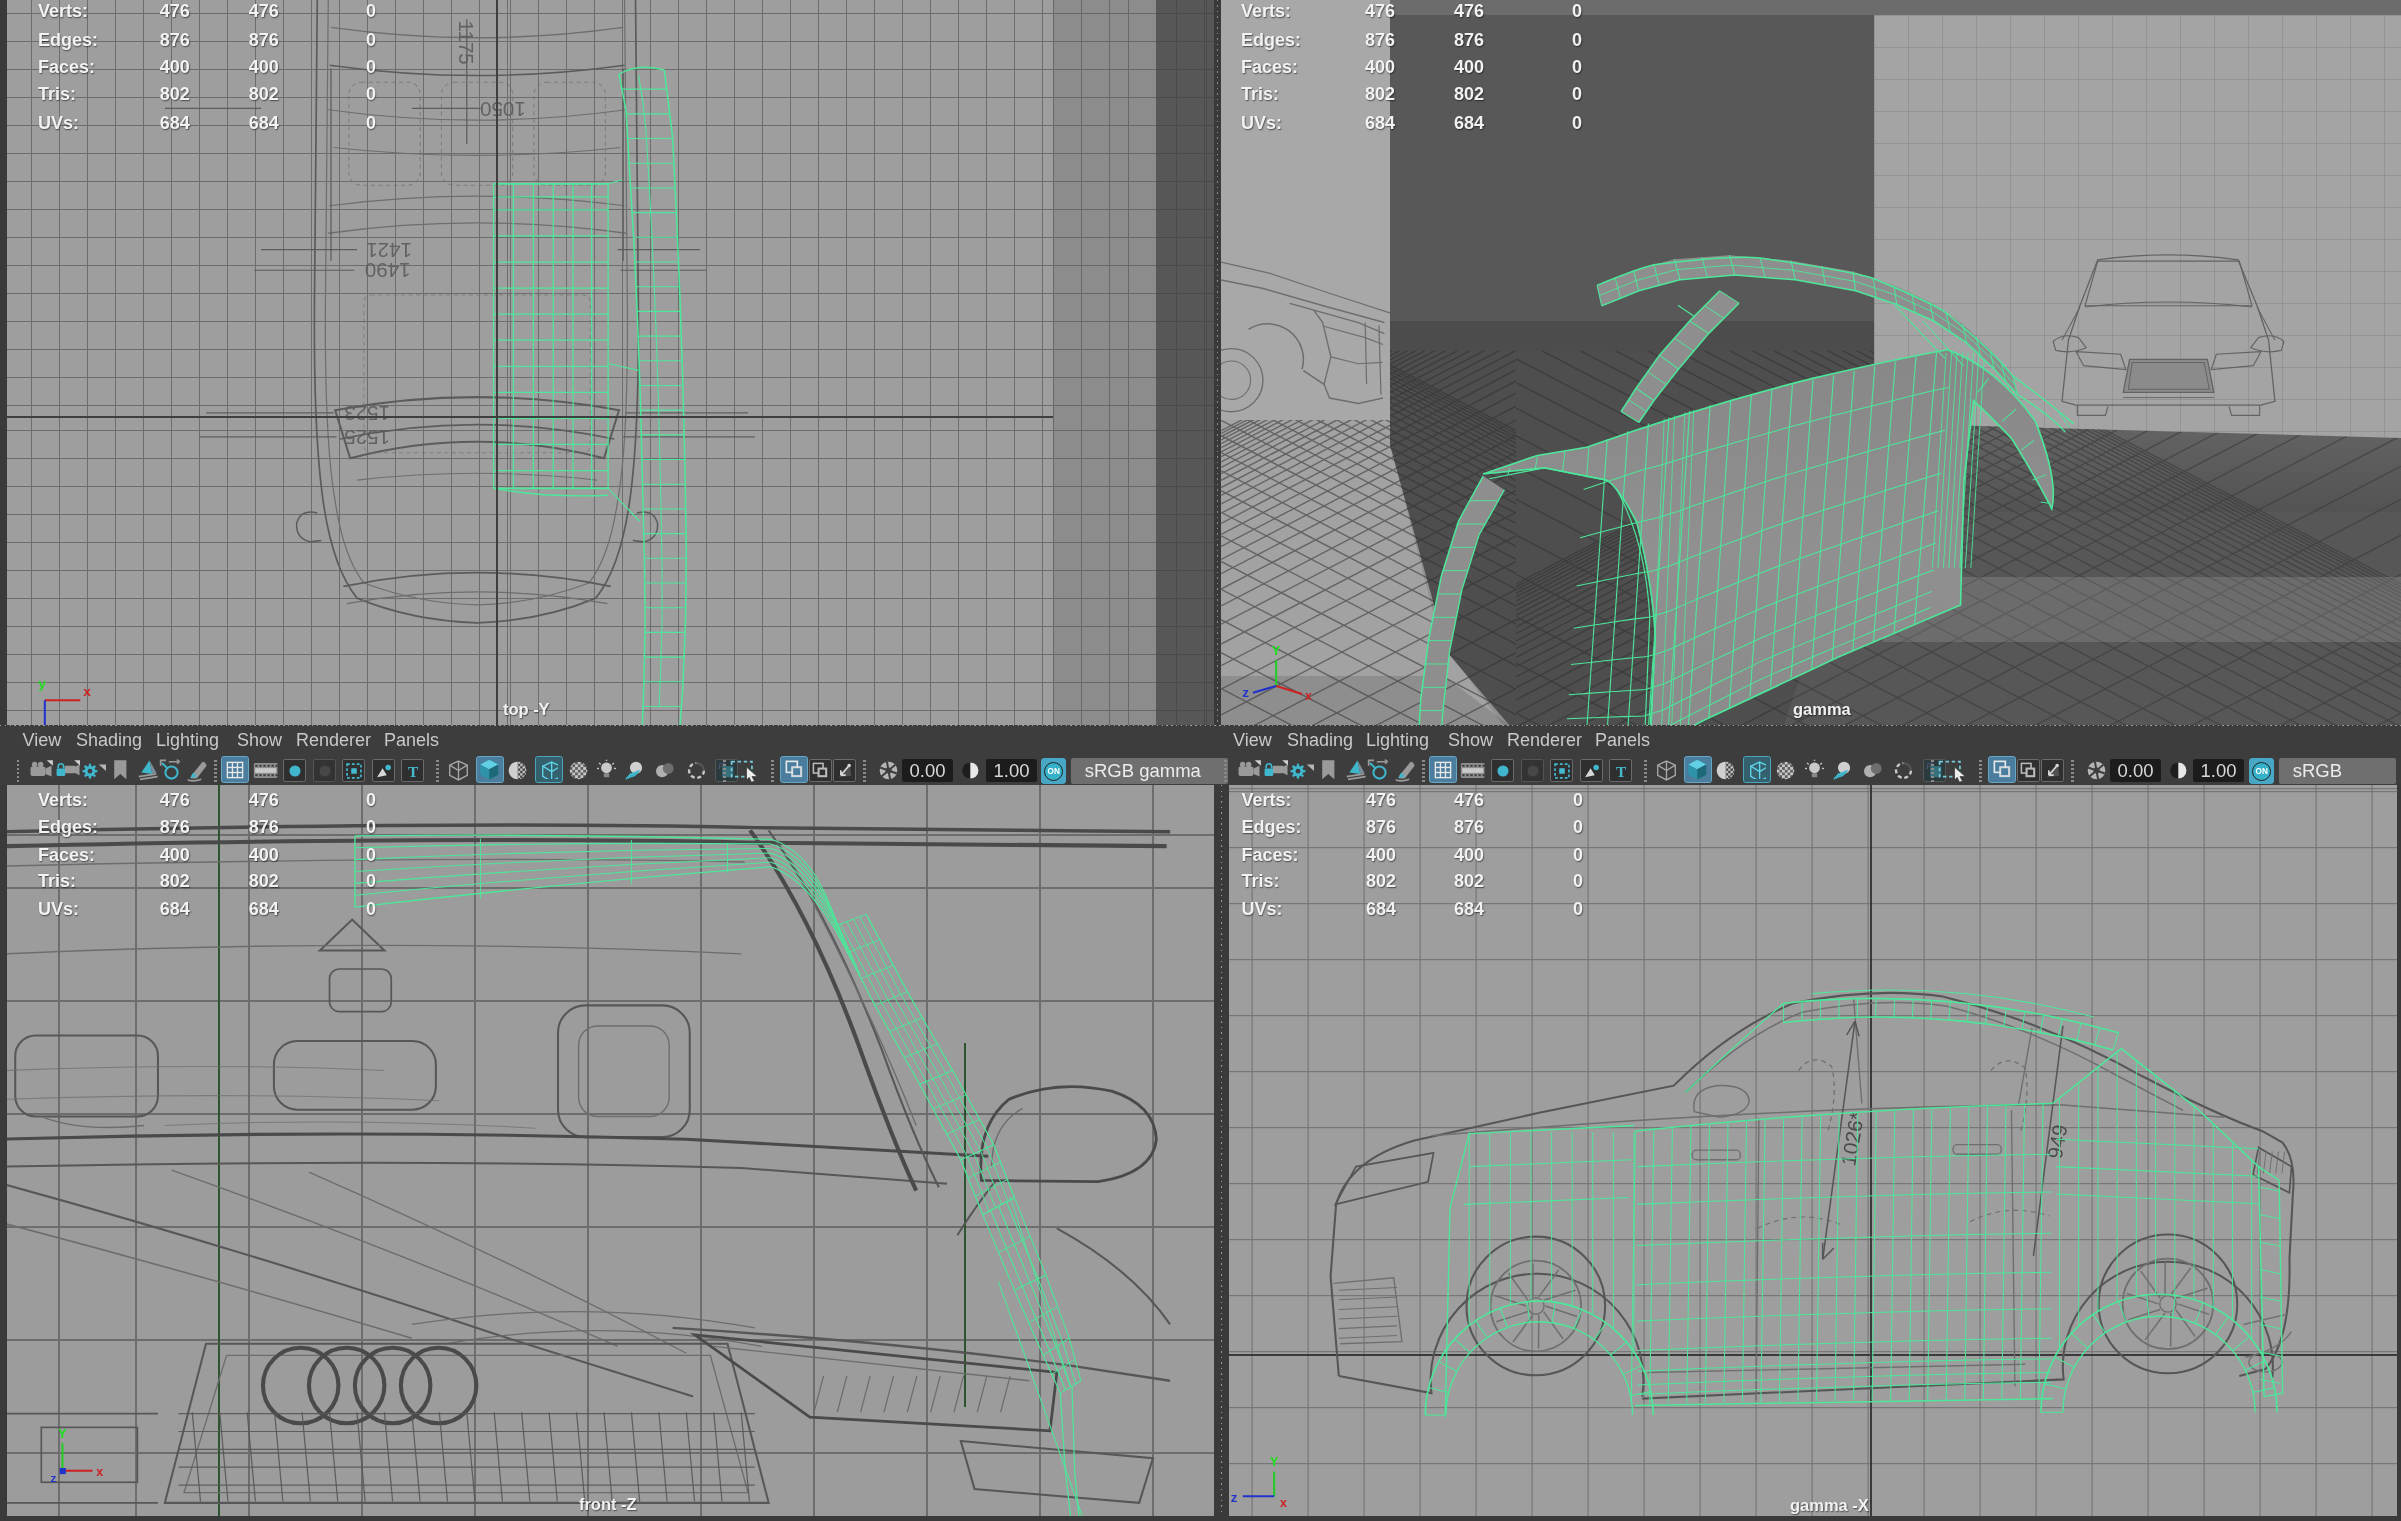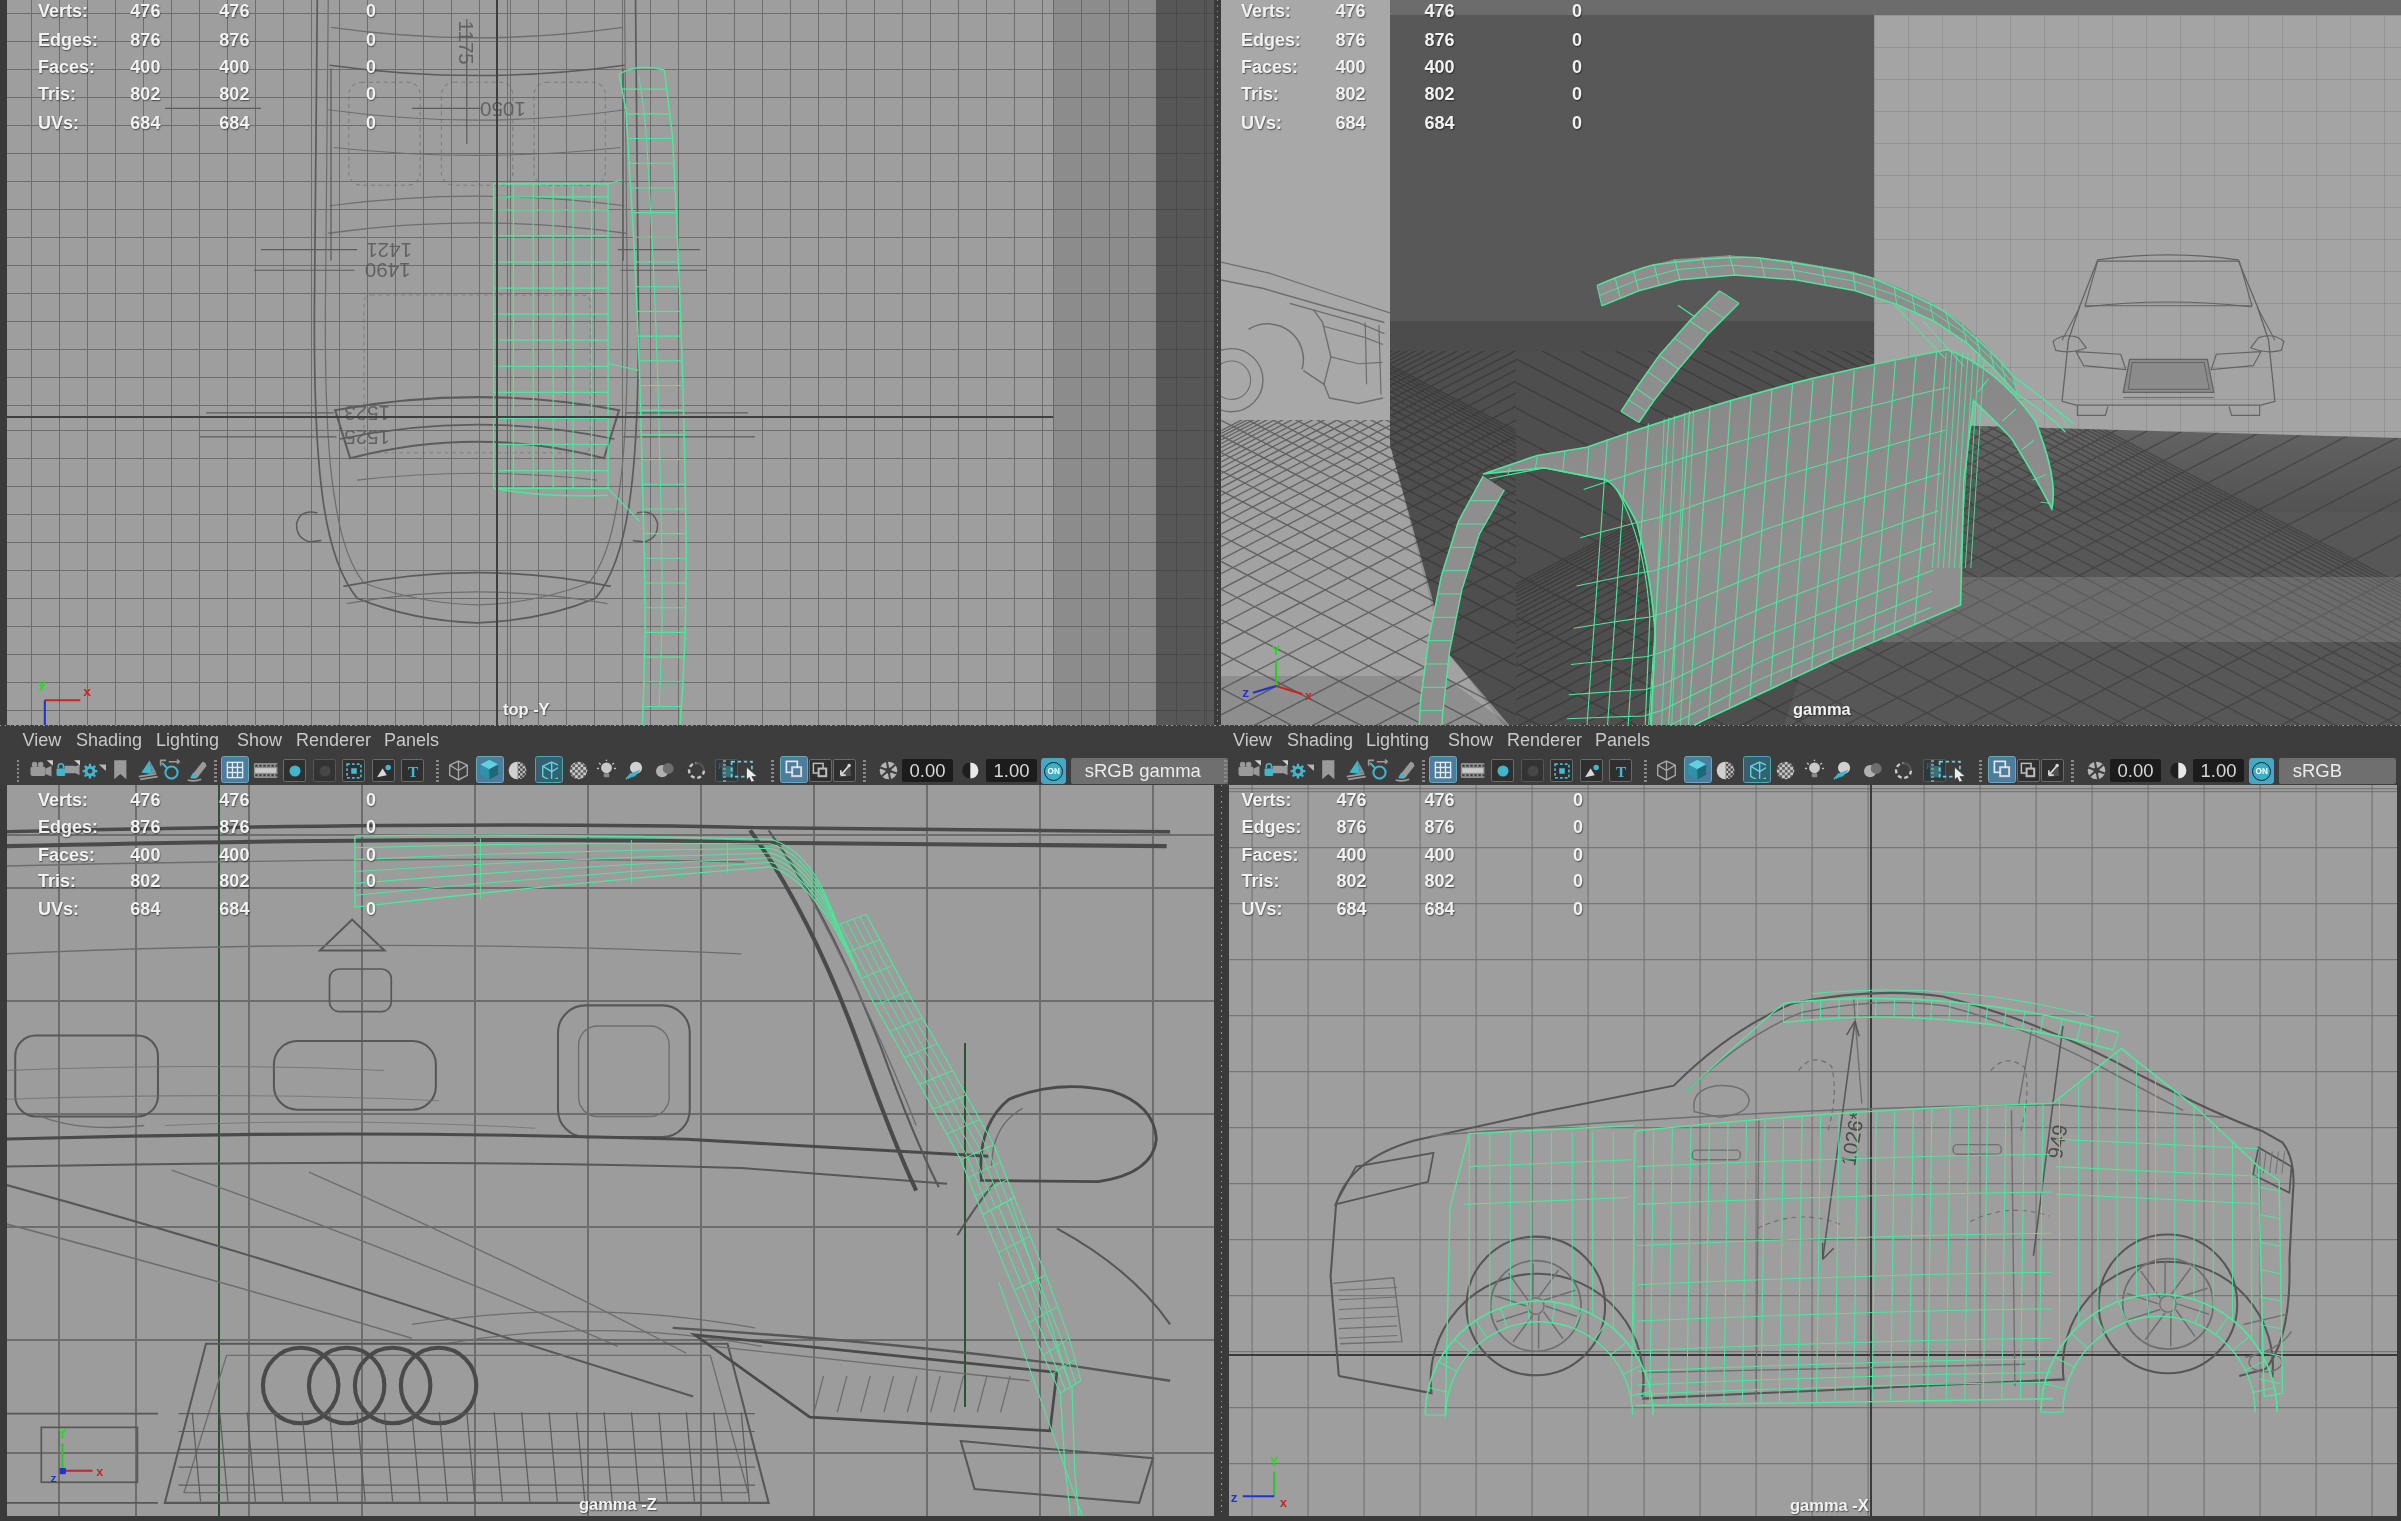--- a/index.html
+++ b/index.html
@@ -1,16 +1,16 @@
 <!DOCTYPE html>
 <html style="font-size:11px"><head><meta charset="utf-8"><style>
 *{margin:0;padding:0;box-sizing:border-box}
 html,body{width:2401px;height:1522px;background:#3a3a3a;font-family:"Liberation Sans",sans-serif;overflow:hidden}
 .hud{position:absolute;font-size:18px;font-weight:bold;color:#f2f2f2;text-shadow:0.7px 1.4px 1.4px rgba(0,0,0,0.55);white-space:nowrap}
-.hud.hr{width:89px;text-align:center}
+.hud.hr{width:89px;text-align:right}
 .vplabel{position:absolute;font-size:16.5px;font-weight:bold;color:#f2f2f2;text-shadow:0.7px 1.4px 1.4px rgba(0,0,0,0.55)}
 .mi{position:absolute;top:0;font-size:18px;color:#c9c9c9}
 .tsep{position:absolute;top:2.7px;width:2.7px;height:22px;background-image:repeating-linear-gradient(to bottom,#8a8a8a 0 2.1px,transparent 2.1px 4.1px)}
 .ti{position:absolute;top:2.1px;height:23px;display:flex;align-items:center;justify-content:center}
 .tibox{width:23px;height:23px;background:#2f2f2f;border:1.4px solid #6a6a6a;border-radius:2.1px;display:flex;align-items:center;justify-content:center}
 .tact{width:27.5px;height:27.5px;margin-top:-2.1px;background:#4a7d9e;border:1.4px solid #67a7c4;border-radius:2.7px;display:flex;align-items:center;justify-content:center}
 .tfield{position:absolute;top:2.1px;width:51px;height:23px;background:#1c1c1c;border-radius:2.1px;color:#d8d8d8;font-size:18.5px;text-align:center;line-height:23px}
 .tonbadge{position:absolute;top:1.4px;width:25.4px;height:25.4px;background:#47a7c4;border-radius:3.4px;display:flex;align-items:center;justify-content:center}
 .tonbadge span{border:1.7px solid #222;border-radius:50%;width:19px;height:19px;font-size:8.2px;font-weight:bold;color:#fff;background:#35b2c9;display:flex;align-items:center;justify-content:center}
 .tsrgb{position:absolute;top:1.4px;height:25.4px;line-height:25.4px;background:#6f6f6f;border-radius:2.1px;font-size:18.5px;color:#ececec;padding-left:13.7px;box-sizing:border-box}
@@ -1303,21 +1303,21 @@
 <div class="hud hr" style="left:183px;top:60px">400</div>
 <div class="hud" style="left:359px;top:60px">0</div>
 <div class="hud" style="left:31px;top:86px">Tris:</div>
 <div class="hud hr" style="left:94px;top:86px">802</div>
 <div class="hud hr" style="left:183px;top:86px">802</div>
 <div class="hud" style="left:359px;top:86px">0</div>
 <div class="hud" style="left:31px;top:114px">UVs:</div>
 <div class="hud hr" style="left:94px;top:114px">684</div>
 <div class="hud hr" style="left:183px;top:114px">684</div>
 <div class="hud" style="left:359px;top:114px">0</div>
-  <div class="vplabel" style="left:572px;top:710px">gamma -Z</div>
+  <div class="vplabel" style="left:572px;top:710px">front -Z</div>
   <svg width="82" height="82" viewBox="0 0 120 120" style="position:absolute;left:0;top:0;left:24px;top:642px" xmlns="http://www.w3.org/2000/svg">
       <text x="40" y="16" fill="#22dd22" font-size="20" font-weight="bold" font-family="Liberation Mono">Y</text>
       <line x1="46" y1="64" x2="46" y2="24" stroke="#22cc22" stroke-width="3"></line>
       <line x1="46" y1="64" x2="90" y2="64" stroke="#cc2222" stroke-width="3"></line>
       <text x="95" y="72" fill="#cc2222" font-size="18" font-weight="bold" font-family="Liberation Mono">x</text>
       <rect x="42" y="60" width="9" height="9" fill="#2233cc"></rect>
       <text x="28" y="80" fill="#2233cc" font-size="16" font-weight="bold" font-family="Liberation Mono">z</text>
     </svg>
 </div>
 <div style="position:absolute;left:1229px;top:785px;width:1173px;height:731px;background:#9e9e9e;overflow:hidden">

